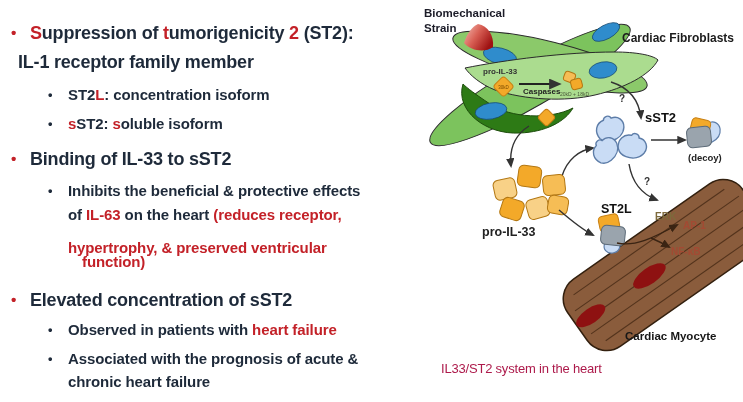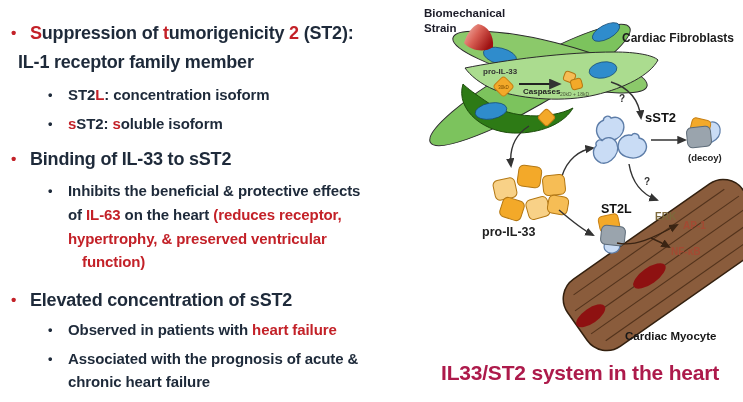--- a/index.html
+++ b/index.html
@@ -17,21 +17,21 @@
   .row.sub{font-size:15px;letter-spacing:-0.1px;}
   .marker{position:absolute;top:1px;font-size:0.85em;}
   .row.main .marker{left:-19px;}
   .row.sub .marker{left:-20px;}
   .mk-red{color:var(--red);}
   .mk-dark{color:var(--dark);}
   .c-red{color:var(--red);}
   .c-dark{color:var(--dark);}
   #diagram{position:absolute;left:415px;top:0;width:328px;height:402px;}
   #caption{
-    position:absolute;left:441px;top:361px;font-size:21px;font-weight:bold;
+    position:absolute;left:441px;top:361px;font-size:13px;font-weight:normal;
     color:var(--caption);letter-spacing:-0.2px;white-space:nowrap;
   }
   svg text{font-family:"Liberation Sans",sans-serif;}
 </style>
 </head>
 <body>
 
 <div class="row main" style="left:30px;top:24px">
   <span class="marker mk-red">•</span>
   <span><span class="c-red">S</span><span class="c-dark">uppression of </span><span class="c-red">t</span><span class="c-dark">umorigenicity </span><span class="c-red">2</span><span class="c-dark"> (ST2):</span></span>
@@ -54,21 +54,21 @@
   <span><span class="c-dark">Binding of IL-33 to sST2</span></span>
 </div>
 
 <div class="row sub" style="left:68px;top:183px">
   <span class="marker mk-dark">•</span>
   <span><span class="c-dark">Inhibits the beneficial &amp; protective effects</span></span>
 </div>
 <div class="row sub" style="left:68px;top:207px">
   <span><span class="c-dark">of </span><span class="c-red">IL-63</span><span class="c-dark"> on the heart </span><span class="c-red">(reduces receptor,</span></span>
 </div>
-<div class="row sub" style="left:68px;top:231px">
+<div class="row sub" style="left:68px;top:240px">
   <span><span class="c-red">hypertrophy, &amp; preserved ventricular</span></span>
 </div>
 <div class="row sub" style="left:82px;top:254px">
   <span><span class="c-red">function)</span></span>
 </div>
 
 <div class="row main" style="left:30px;top:291px">
   <span class="marker mk-red">•</span>
   <span><span class="c-dark">Elevated concentration of sST2</span></span>
 </div>

